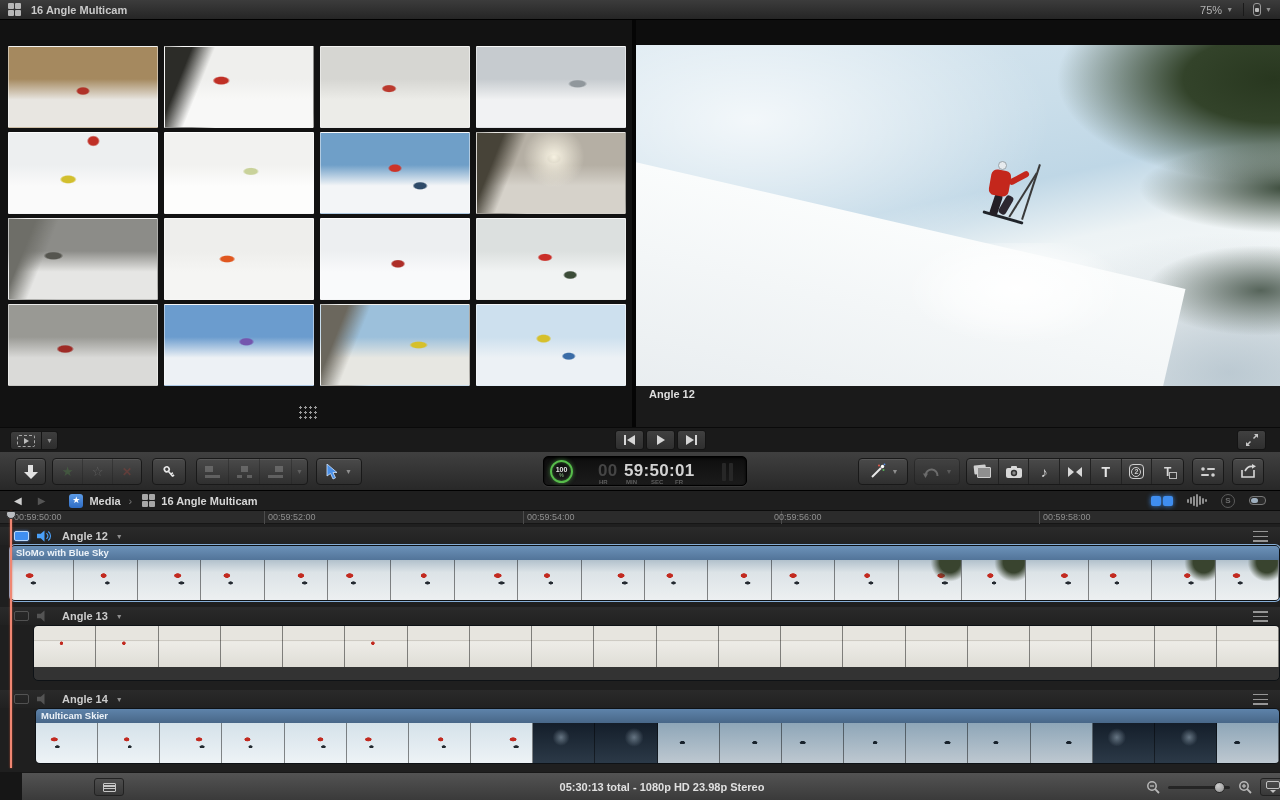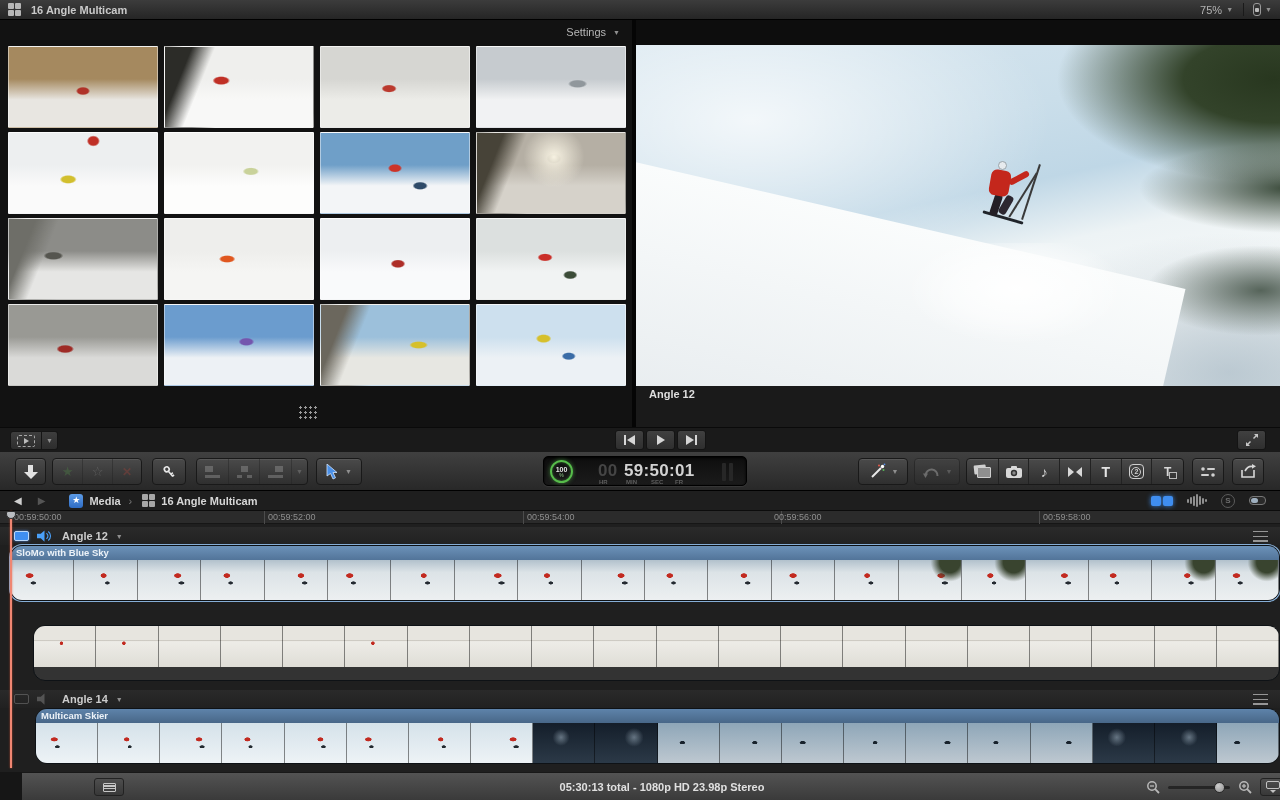--- a/index.html
+++ b/index.html
@@ -154,21 +154,21 @@
   .vid.off{border:1px solid #787878;opacity:.55;}
   .aud{margin-left:8px;display:flex;align-items:center;}
   .aud svg{display:block;}
   .aud.on svg{color:#4aa0f8;}
   .aud.off svg{color:#7a7a7a;opacity:.55;}
   .aud.off .wave{display:none;}
   .trk-name{margin-left:10px;font-size:11px;font-weight:bold;color:#cccccc;}
   .trk-dd{margin-left:8px;}
   .hamb{margin-left:auto;margin-right:12px;width:15px;height:11px;
     background:repeating-linear-gradient(180deg,#969696 0 1.5px,rgba(0,0,0,0) 1.5px 4.6px);}
-  .clip{position:absolute;height:56px;border-radius:12px;overflow:hidden;border:1px solid #0e1216;background:#333;}
+  .clip{position:absolute;height:56px;border-radius:5px;overflow:hidden;border:1px solid #0e1216;background:#333;}
   .clip.selected{box-shadow:0 0 0 1px #86aed6;}
   .clip-title{height:14px;font-size:9.5px;font-weight:bold;color:#ecf2f8;padding:1px 0 0 5px;
     background:linear-gradient(#5e83aa,#486788);white-space:nowrap;}
   .clip.selected .clip-title{background:linear-gradient(#6c92b9,#527499);}
   .filmstrip{display:flex;height:41px;}
   .frame{flex:1;border-right:1px solid rgba(0,0,0,.45);}
   .playhead{position:absolute;left:10px;top:0;width:2px;height:257px;background:#ef8672;box-shadow:0 0 2px rgba(230,90,60,.8);}
   .ph-knob{position:absolute;left:-4px;top:0;width:10px;height:8px;background:#babdc1;border:1px solid #2e2e2e;
     border-radius:2px 2px 5px 5px;}
 
@@ -209,26 +209,20 @@
         <span class="dd">▼</span>
       </div>
       <div class="tb-zoom disp-btn">
         <span class="disp-icon"></span>
         <span class="dd">▼</span>
       </div>
     </div>
   </header>
 
   <section class="panel-left">
-    <div class="settings-row">
-      <div class="settings-btn">
-        <span>Settings</span>
-        <span class="dd">▼</span>
-      </div>
-    </div>
     <div class="angle-grid">
         <div class="cell" style="background: radial-gradient(at 50% 55%, rgb(176, 50, 40) 0%, rgb(176, 50, 40) 5%, rgba(0, 0, 0, 0) 6.8%), linear-gradient(rgb(165, 137, 95) 0%, rgb(165, 137, 95) 40%, rgb(232, 230, 225) 66%, rgb(232, 230, 225) 100%);"></div>
         <div class="cell" style="background: linear-gradient(112deg, rgb(44, 44, 40) 0%, rgb(44, 44, 40) 15%, rgba(0, 0, 0, 0) 28%), radial-gradient(at 38% 42%, rgb(192, 48, 38) 0%, rgb(192, 48, 38) 5%, rgba(0, 0, 0, 0) 6.8%), linear-gradient(rgb(239, 239, 237) 0%, rgb(239, 239, 237) 40%, rgb(248, 248, 247) 66%, rgb(248, 248, 247) 100%);"></div>
         <div class="cell" style="background: radial-gradient(at 46% 52%, rgb(187, 58, 46) 0%, rgb(187, 58, 46) 5%, rgba(0, 0, 0, 0) 6.8%), linear-gradient(rgb(214, 214, 210) 0%, rgb(214, 214, 210) 40%, rgb(236, 236, 232) 66%, rgb(236, 236, 232) 100%);"></div>
         <div class="cell" style="background: radial-gradient(at 68% 46%, rgb(144, 151, 156) 0%, rgb(144, 151, 156) 5%, rgba(0, 0, 0, 0) 6.8%), linear-gradient(rgb(198, 203, 207) 0%, rgb(198, 203, 207) 40%, rgb(241, 242, 243) 66%, rgb(241, 242, 243) 100%);"></div>
         <div class="cell" style="background: radial-gradient(at 40% 58%, rgb(210, 191, 46) 0%, rgb(210, 191, 46) 5%, rgba(0, 0, 0, 0) 6.8%), radial-gradient(at 57% 10%, rgb(192, 48, 38) 0%, rgb(192, 48, 38) 4%, rgba(0, 0, 0, 0) 5.5%), linear-gradient(rgb(237, 239, 240) 0%, rgb(237, 239, 240) 40%, rgb(250, 250, 250) 66%, rgb(250, 250, 250) 100%);"></div>
         <div class="cell" style="background: radial-gradient(at 58% 48%, rgb(201, 210, 154) 0%, rgb(201, 210, 154) 5%, rgba(0, 0, 0, 0) 6.8%), linear-gradient(rgb(242, 242, 240) 0%, rgb(242, 242, 240) 40%, rgb(253, 253, 252) 66%, rgb(253, 253, 252) 100%);"></div>
         <div class="cell" style="background: radial-gradient(at 50% 44%, rgb(204, 51, 40) 0%, rgb(204, 51, 40) 5%, rgba(0, 0, 0, 0) 6.8%), radial-gradient(at 67% 66%, rgb(46, 74, 104) 0%, rgb(46, 74, 104) 4%, rgba(0, 0, 0, 0) 5.5%), linear-gradient(rgb(111, 159, 200) 0%, rgb(111, 159, 200) 40%, rgb(243, 245, 247) 66%, rgb(243, 245, 247) 100%);"></div>
         <div class="cell" style="background: linear-gradient(112deg, rgb(71, 67, 56) 0%, rgb(71, 67, 56) 15%, rgba(0, 0, 0, 0) 28%), radial-gradient(circle at 52% 30%, rgb(247, 242, 226) 0%, rgba(255, 255, 255, 0) 32%), radial-gradient(at 52% 32%, rgb(138, 132, 120) 0%, rgb(138, 132, 120) 5%, rgba(0, 0, 0, 0) 6.8%), linear-gradient(rgb(181, 175, 164) 0%, rgb(181, 175, 164) 40%, rgb(214, 210, 202) 66%, rgb(214, 210, 202) 100%);"></div>
         <div class="cell" style="background: linear-gradient(112deg, rgb(110, 110, 104) 0%, rgb(110, 110, 104) 15%, rgba(0, 0, 0, 0) 28%), radial-gradient(at 30% 46%, rgb(85, 85, 79) 0%, rgb(85, 85, 79) 5%, rgba(0, 0, 0, 0) 6.8%), linear-gradient(rgb(140, 140, 136) 0%, rgb(140, 140, 136) 40%, rgb(230, 230, 228) 66%, rgb(230, 230, 228) 100%);"></div>
@@ -516,20 +510,33 @@
           <div class="frame" style="background: radial-gradient(at 51% 38%, rgb(194, 42, 32) 0%, rgb(194, 42, 32) 5.5%, rgba(0, 0, 0, 0) 7%), radial-gradient(at 57% 56%, rgb(35, 41, 48) 0%, rgb(35, 41, 48) 4%, rgba(0, 0, 0, 0) 5.5%), linear-gradient(rgb(178, 193, 204) 0%, rgb(220, 227, 231) 30%, rgb(237, 240, 241) 100%);"></div>
           <div class="frame" style="background: radial-gradient(circle at 82% 6%, rgb(57, 68, 47) 0%, rgb(57, 68, 47) 16%, rgba(0, 0, 0, 0) 30%), radial-gradient(at 68% 38%, rgb(194, 42, 32) 0%, rgb(194, 42, 32) 5.5%, rgba(0, 0, 0, 0) 7%), radial-gradient(at 74% 56%, rgb(35, 41, 48) 0%, rgb(35, 41, 48) 4%, rgba(0, 0, 0, 0) 5.5%), linear-gradient(rgb(178, 193, 204) 0%, rgb(220, 227, 231) 30%, rgb(237, 240, 241) 100%);"></div>
           <div class="frame" style="background: radial-gradient(circle at 82% 6%, rgb(57, 68, 47) 0%, rgb(57, 68, 47) 16%, rgba(0, 0, 0, 0) 30%), radial-gradient(at 45% 38%, rgb(194, 42, 32) 0%, rgb(194, 42, 32) 5.5%, rgba(0, 0, 0, 0) 7%), radial-gradient(at 51% 56%, rgb(35, 41, 48) 0%, rgb(35, 41, 48) 4%, rgba(0, 0, 0, 0) 5.5%), linear-gradient(rgb(178, 193, 204) 0%, rgb(220, 227, 231) 30%, rgb(237, 240, 241) 100%);"></div>
           <div class="frame" style="background: radial-gradient(at 62% 38%, rgb(194, 42, 32) 0%, rgb(194, 42, 32) 5.5%, rgba(0, 0, 0, 0) 7%), radial-gradient(at 68% 56%, rgb(35, 41, 48) 0%, rgb(35, 41, 48) 4%, rgba(0, 0, 0, 0) 5.5%), linear-gradient(rgb(178, 193, 204) 0%, rgb(220, 227, 231) 30%, rgb(237, 240, 241) 100%);"></div>
           <div class="frame" style="background: radial-gradient(at 39% 38%, rgb(194, 42, 32) 0%, rgb(194, 42, 32) 5.5%, rgba(0, 0, 0, 0) 7%), radial-gradient(at 45% 56%, rgb(35, 41, 48) 0%, rgb(35, 41, 48) 4%, rgba(0, 0, 0, 0) 5.5%), linear-gradient(rgb(178, 193, 204) 0%, rgb(220, 227, 231) 30%, rgb(237, 240, 241) 100%);"></div>
           <div class="frame" style="background: radial-gradient(circle at 82% 6%, rgb(57, 68, 47) 0%, rgb(57, 68, 47) 16%, rgba(0, 0, 0, 0) 30%), radial-gradient(at 56% 38%, rgb(194, 42, 32) 0%, rgb(194, 42, 32) 5.5%, rgba(0, 0, 0, 0) 7%), radial-gradient(at 62% 56%, rgb(35, 41, 48) 0%, rgb(35, 41, 48) 4%, rgba(0, 0, 0, 0) 5.5%), linear-gradient(rgb(178, 193, 204) 0%, rgb(220, 227, 231) 30%, rgb(237, 240, 241) 100%);"></div>
           <div class="frame" style="background: radial-gradient(circle at 82% 6%, rgb(57, 68, 47) 0%, rgb(57, 68, 47) 16%, rgba(0, 0, 0, 0) 30%), radial-gradient(at 33% 38%, rgb(194, 42, 32) 0%, rgb(194, 42, 32) 5.5%, rgba(0, 0, 0, 0) 7%), radial-gradient(at 39% 56%, rgb(35, 41, 48) 0%, rgb(35, 41, 48) 4%, rgba(0, 0, 0, 0) 5.5%), linear-gradient(rgb(178, 193, 204) 0%, rgb(220, 227, 231) 30%, rgb(237, 240, 241) 100%);"></div>
         </div>
     </div>
 
+    <div class="track-header" style="top:96px;">
+      <span class="vid off"></span>
+      <span class="aud off">
+        <svg width="15" height="12" viewBox="0 0 16 12" fill="currentColor">
+          <polygon points="0,3.5 4,3.5 8,0 8,12 4,8.5 0,8.5"></polygon>
+          <path class="wave" d="M10 3 a3.5 3.5 0 0 1 0 6" stroke="currentColor" stroke-width="1.2" fill="none"></path>
+          <path class="wave" d="M12 1.2 a6 6 0 0 1 0 9.6" stroke="currentColor" stroke-width="1.2" fill="none"></path>
+        </svg>
+      </span>
+      <span class="trk-name">Angle 13</span>
+      <span class="dd trk-dd">▼</span>
+      <span class="hamb"></span>
+    </div>
     <div class="clip" style="left:33px;top:114px;width:1247px;">
       <div class="filmstrip">
           <div class="frame" style="background: radial-gradient(circle at 45% 42%, rgb(194, 42, 32) 0%, rgb(194, 42, 32) 3.5%, rgba(0, 0, 0, 0) 5%), linear-gradient(rgb(231, 229, 223) 0%, rgb(231, 229, 223) 33%, rgb(201, 198, 190) 35%, rgb(237, 236, 231) 38%, rgb(223, 221, 214) 100%);"></div>
           <div class="frame" style="background: radial-gradient(circle at 45% 42%, rgb(194, 42, 32) 0%, rgb(194, 42, 32) 3.5%, rgba(0, 0, 0, 0) 5%), linear-gradient(rgb(231, 229, 223) 0%, rgb(231, 229, 223) 33%, rgb(201, 198, 190) 35%, rgb(237, 236, 231) 38%, rgb(223, 221, 214) 100%);"></div>
           <div class="frame" style="background: linear-gradient(rgb(231, 229, 223) 0%, rgb(231, 229, 223) 33%, rgb(201, 198, 190) 35%, rgb(237, 236, 231) 38%, rgb(223, 221, 214) 100%);"></div>
           <div class="frame" style="background: linear-gradient(rgb(231, 229, 223) 0%, rgb(231, 229, 223) 33%, rgb(201, 198, 190) 35%, rgb(237, 236, 231) 38%, rgb(223, 221, 214) 100%);"></div>
           <div class="frame" style="background: linear-gradient(rgb(231, 229, 223) 0%, rgb(231, 229, 223) 33%, rgb(201, 198, 190) 35%, rgb(237, 236, 231) 38%, rgb(223, 221, 214) 100%);"></div>
           <div class="frame" style="background: radial-gradient(circle at 45% 42%, rgb(194, 42, 32) 0%, rgb(194, 42, 32) 3.5%, rgba(0, 0, 0, 0) 5%), linear-gradient(rgb(231, 229, 223) 0%, rgb(231, 229, 223) 33%, rgb(201, 198, 190) 35%, rgb(237, 236, 231) 38%, rgb(223, 221, 214) 100%);"></div>
           <div class="frame" style="background: linear-gradient(rgb(231, 229, 223) 0%, rgb(231, 229, 223) 33%, rgb(201, 198, 190) 35%, rgb(237, 236, 231) 38%, rgb(223, 221, 214) 100%);"></div>
           <div class="frame" style="background: linear-gradient(rgb(231, 229, 223) 0%, rgb(231, 229, 223) 33%, rgb(201, 198, 190) 35%, rgb(237, 236, 231) 38%, rgb(223, 221, 214) 100%);"></div>

